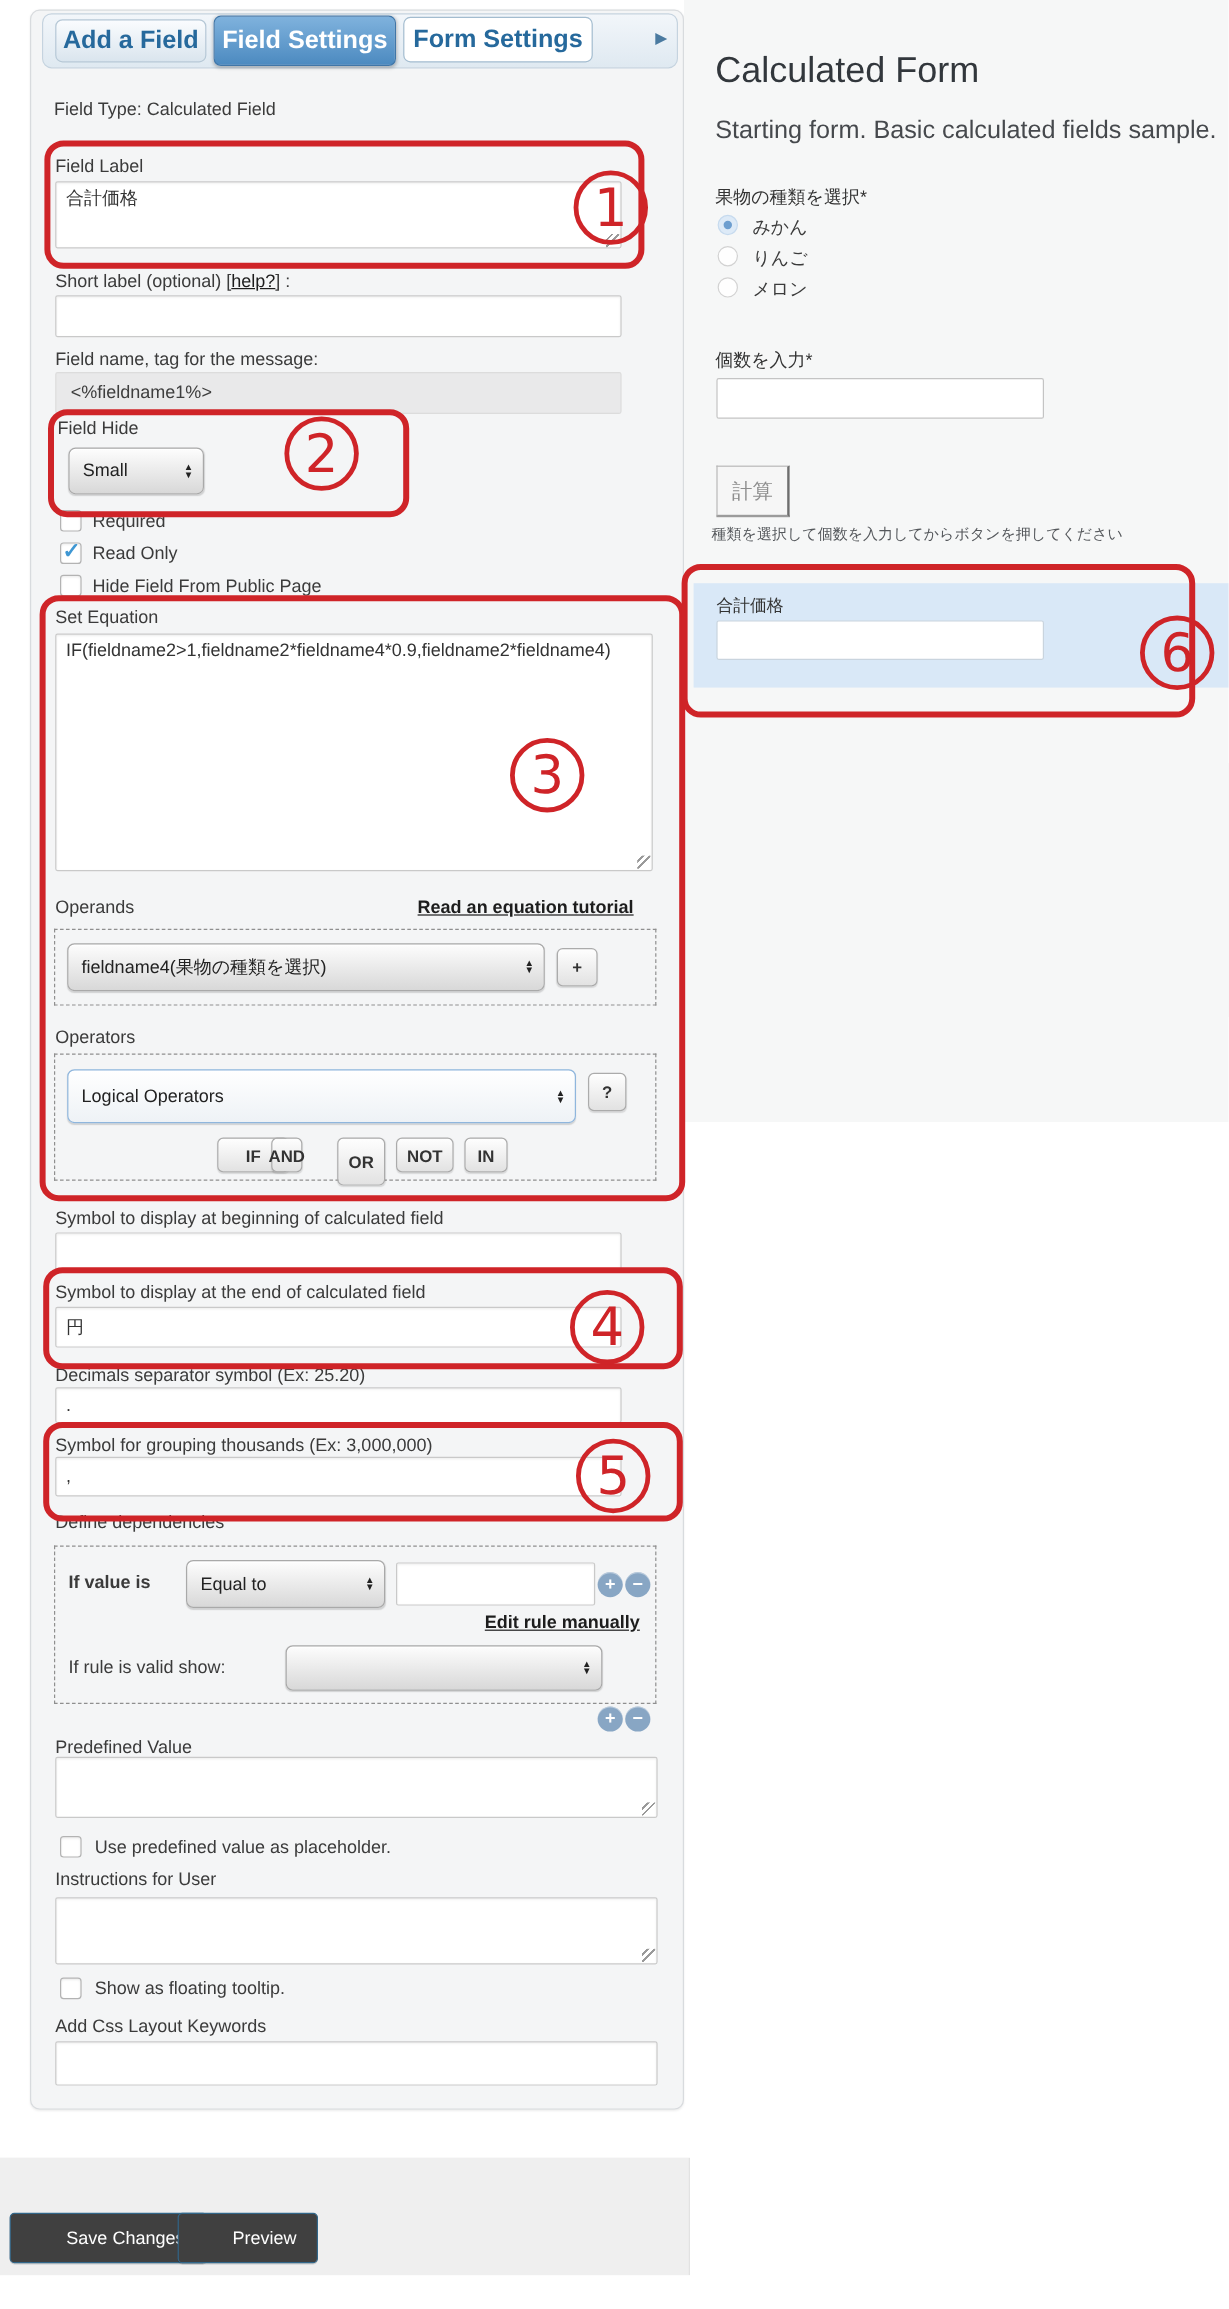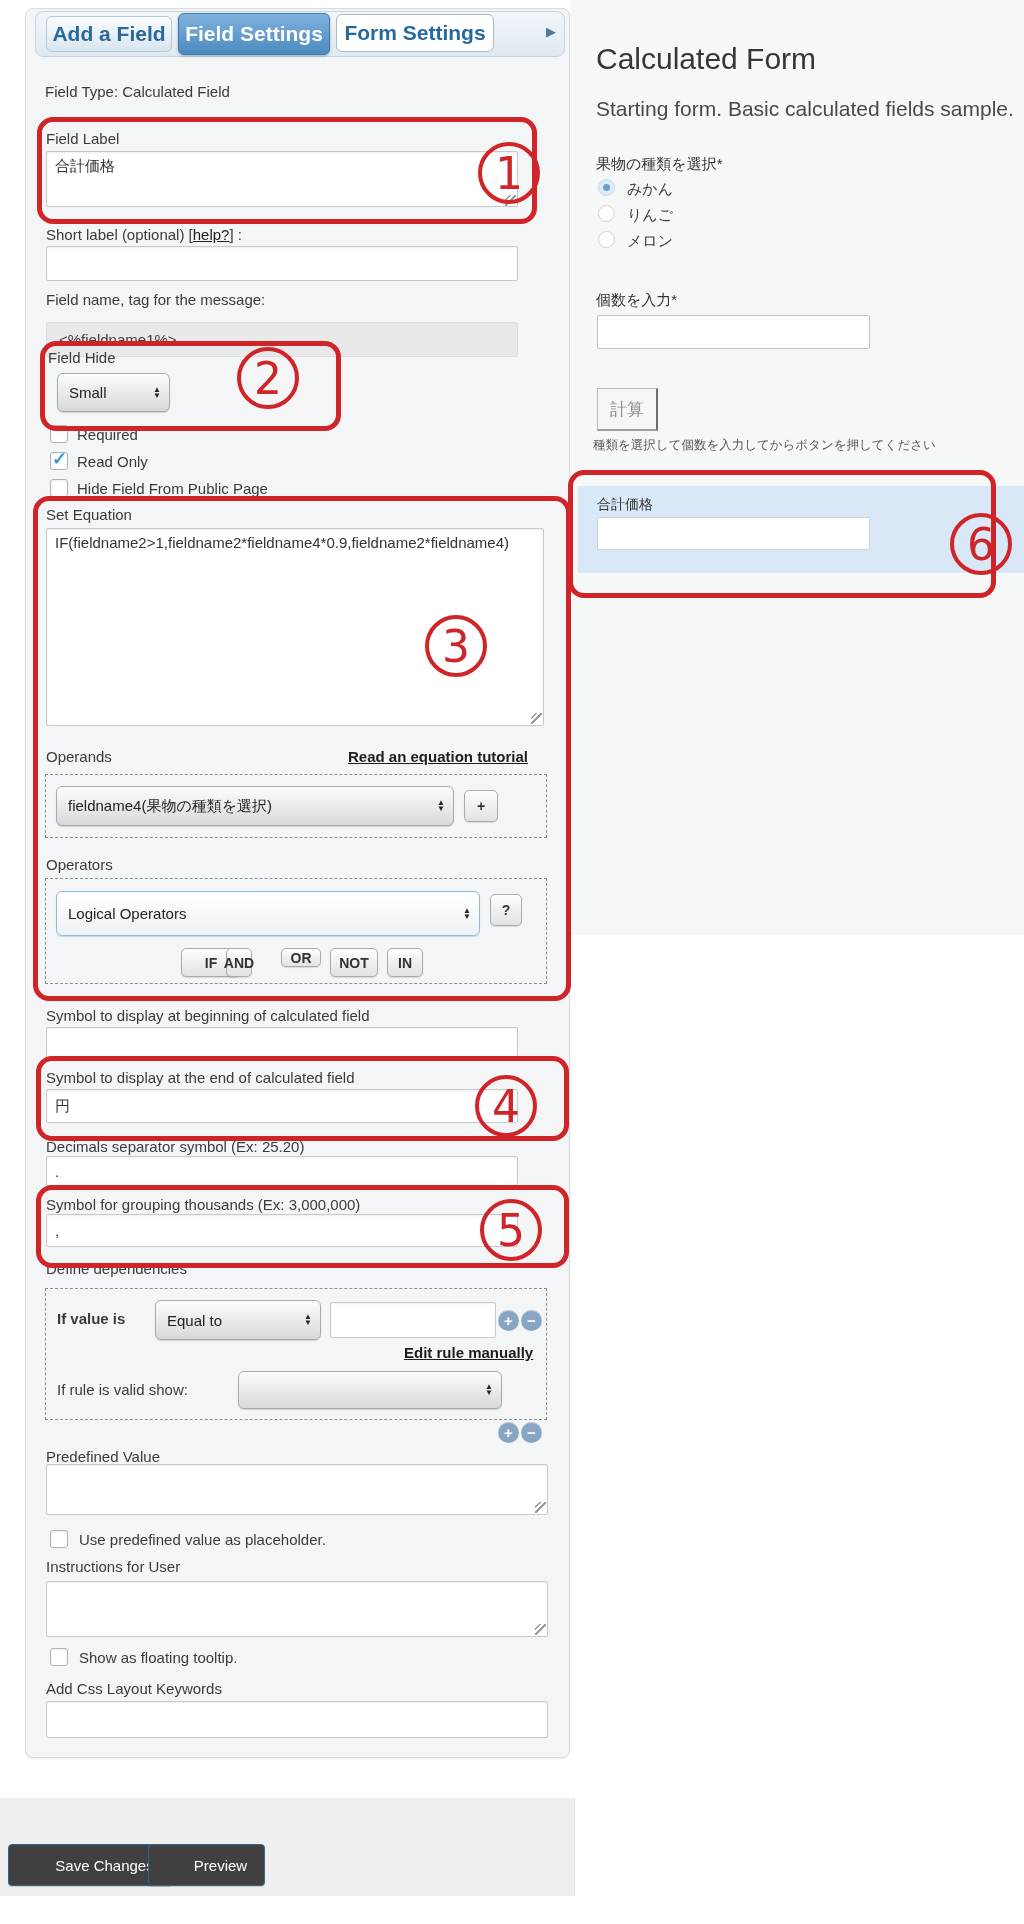--- a/index.html
+++ b/index.html
@@ -87,21 +87,21 @@
   <div class="lbl" style="left:45px;top:83px;">Field Type: Calculated Field</div>
 
   <div class="lbl" style="left:46px;top:130px;">Field Label</div>
   <textarea class="inp" style="left: 46px; top: 151px; width: 472px; height: 56px;">合計価格</textarea>
   <div class="rz" style="left:505px;top:195px;"></div>
 
   <div class="lbl" style="left:46px;top:226px;"><span>Short label (optional) [</span><span class="link">help?</span><span>] :</span></div>
   <input class="inp" style="left: 46px; top: 246px; width: 472px; height: 35px;" value="">
 
   <div class="lbl" style="left:46px;top:291px;">Field name, tag for the message:</div>
-  <div class="greybox" style="left:46px;top:310px;width:472px;height:35px;margin-top:12px;">&lt;%fieldname1%&gt;</div>
+  <div class="greybox" style="left:46px;top:310px;width:472px;height:35px;">&lt;%fieldname1%&gt;</div>
 
   <div class="lbl" style="left:48px;top:349px;">Field Hide</div>
   <div class="macsel" style="left:57px;top:373px;width:113px;height:39px;">
     <span>Small</span>
     <span class="arrows">
         <span>▲</span>
         <span>▼</span>
       </span>
   </div>
 
@@ -133,21 +133,21 @@
   <div class="macsel bluebrd" style="left:56px;top:891px;width:424px;height:45px;">
     <span>Logical Operators</span>
     <span class="arrows">
         <span>▲</span>
         <span>▼</span>
       </span>
   </div>
   <div class="btn-sm" style="left:490px;top:894px;width:32px;height:32px;">?</div>
   <div class="btn-sm" style="left:181px;top:948px;width:60px;height:29px;">IF</div>
   <div class="btn-sm" style="left:226px;top:948px;width:26px;height:29px;">AND</div>
-  <div class="btn-sm" style="left:281px;top:948px;width:40px;height:19px;">OR</div>
+  <div class="btn-sm" style="left:281px;top:948px;width:40px;height:40px;">OR</div>
   <div class="btn-sm" style="left:330px;top:948px;width:48px;height:29px;">NOT</div>
   <div class="btn-sm" style="left:387px;top:948px;width:36px;height:29px;">IN</div>
 
   <div class="lbl" style="left:46px;top:1007px;">Symbol to display at beginning of calculated field</div>
   <input class="inp" style="left: 46px; top: 1027px; width: 472px; height: 32px;" value="">
 
   <div class="lbl" style="left:46px;top:1069px;">Symbol to display at the end of calculated field</div>
   <input class="inp" style="left: 46px; top: 1089px; width: 472px; height: 34px;" value="円">
 
   <div class="lbl" style="left:46px;top:1138px;">Decimals separator symbol (Ex: 25.20)</div>

